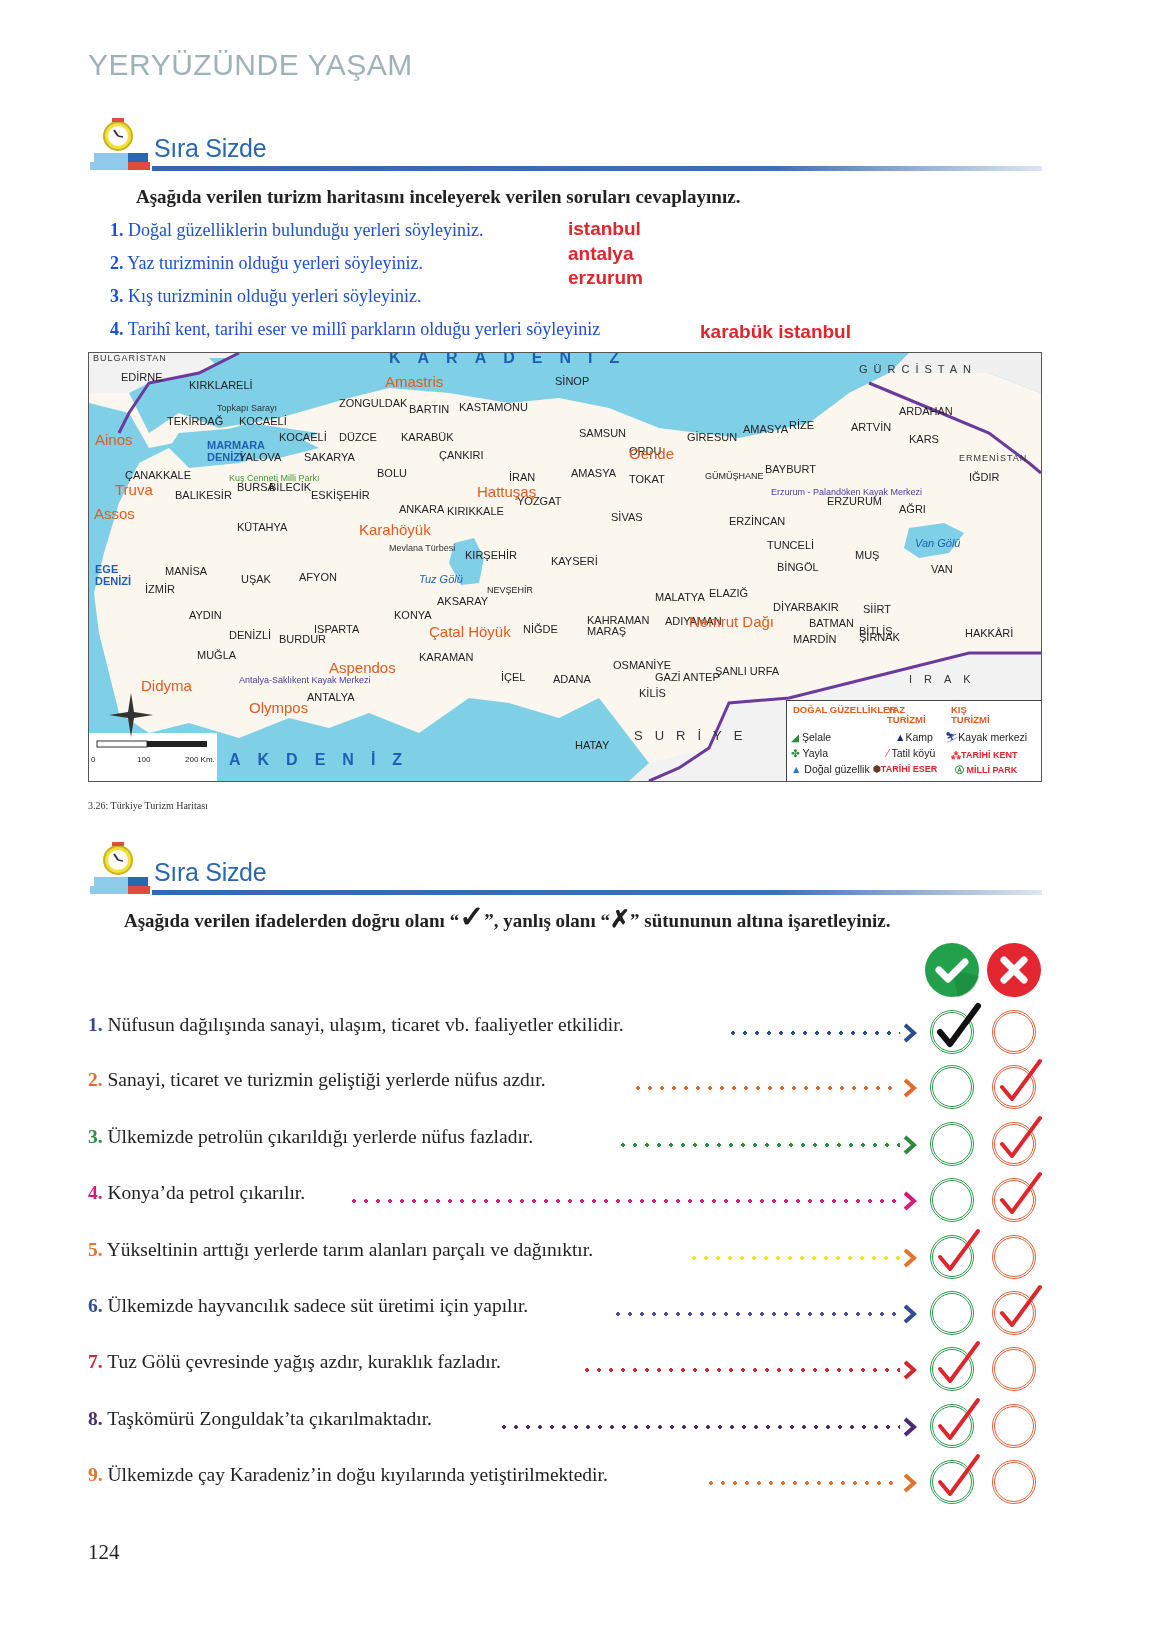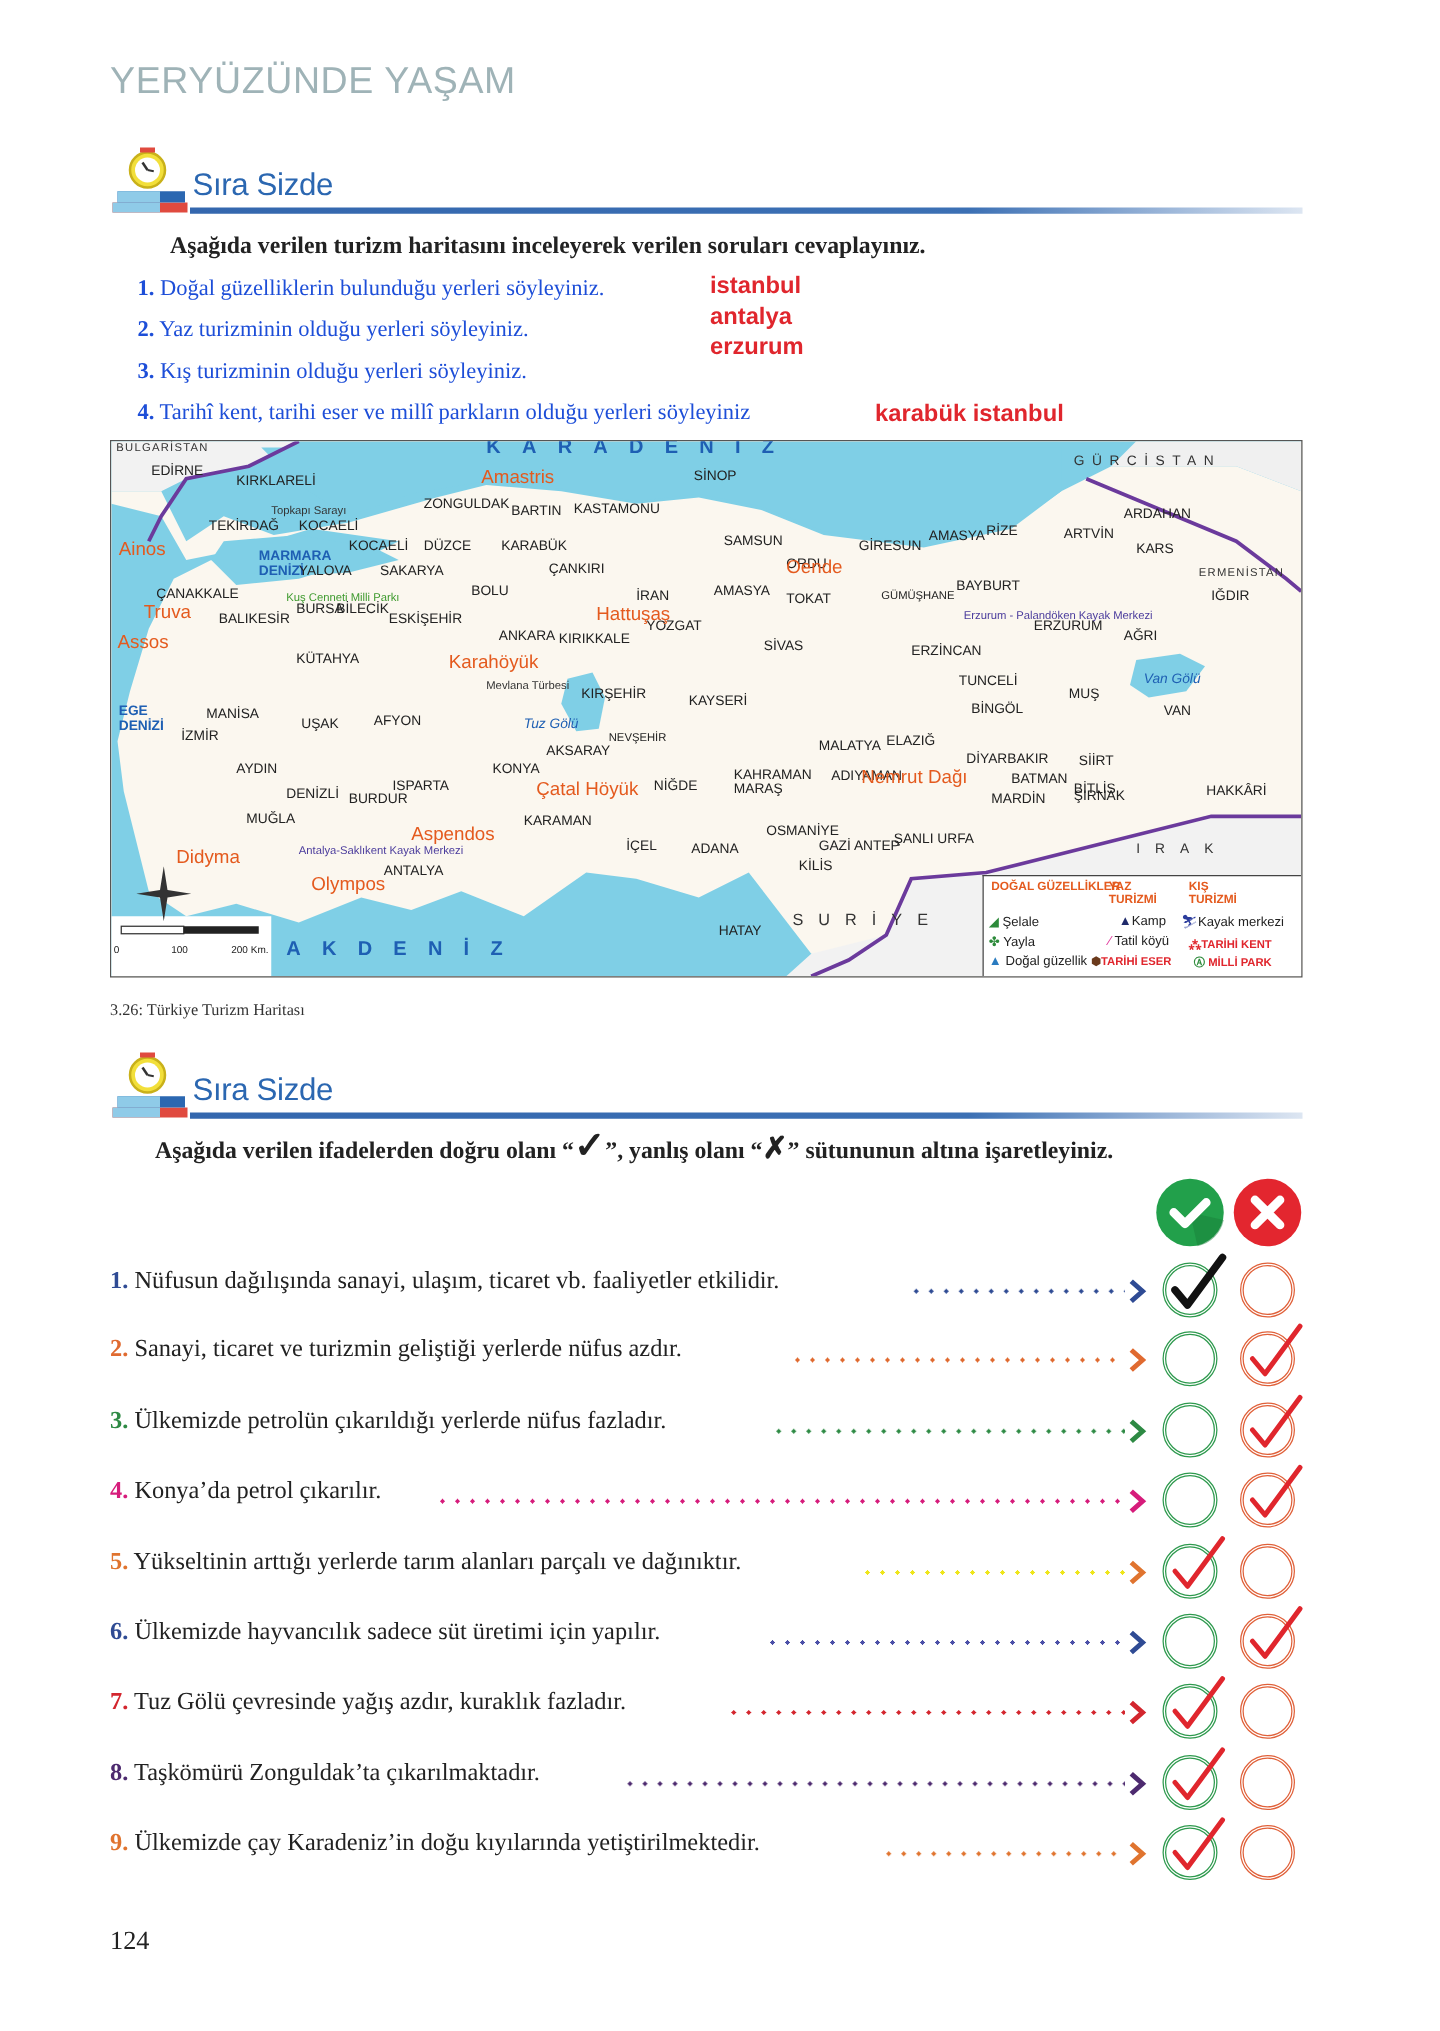--- a/index.html
+++ b/index.html
@@ -19,21 +19,21 @@
   .maplabel.sea{color:#1e5fb3;font-weight:bold;font-size:16px;letter-spacing:17px;}
   .maplabel.country{color:#333;font-size:11px;letter-spacing:6px;}
   .maplabel.site{color:#e45a1e;font-size:15px;}
   .maplabel.ski{color:#4a3b9c;font-size:9px;}
   .maplabel.park{color:#3e9a2e;font-size:9px;}
   .legend{position:absolute;right:0;bottom:0;width:254px;height:80px;background:#fff;border-top:1px solid #444;border-left:1px solid #444;font-family:"Liberation Sans",sans-serif;font-size:10.5px;}
   .legend .h{position:absolute;color:#e45a1e;font-weight:bold;font-size:9.5px;line-height:10px;}
   .legend .it{position:absolute;color:#222;white-space:nowrap;}
   .legend .it.red{color:#e0262d;font-size:9px;font-weight:bold;}
   .legend .it.grn{color:#e0262d;font-size:9px;font-weight:bold;}
-  .caption{position:absolute;left:88px;top:800px;font-size:13px;color:#333;}
+  .caption{position:absolute;left:88px;top:800px;font-size:10px;color:#333;}
   .stmt{position:absolute;left:88px;font-size:19.5px;color:#222;white-space:nowrap;}
   .stmt .num{font-weight:bold;}
   .dots{position:absolute;height:4px;}
   .chev{position:absolute;width:16px;height:20px;}
   .circ{position:absolute;width:44px;height:44px;border-radius:50%;box-sizing:border-box;}
   .circ.g{border:3px double #2e9a4e;}
   .circ.r{border:3px double #e0613a;}
   .pagenum{position:absolute;left:88px;top:1540px;font-size:21px;color:#222;}
 </style>
 </head>

